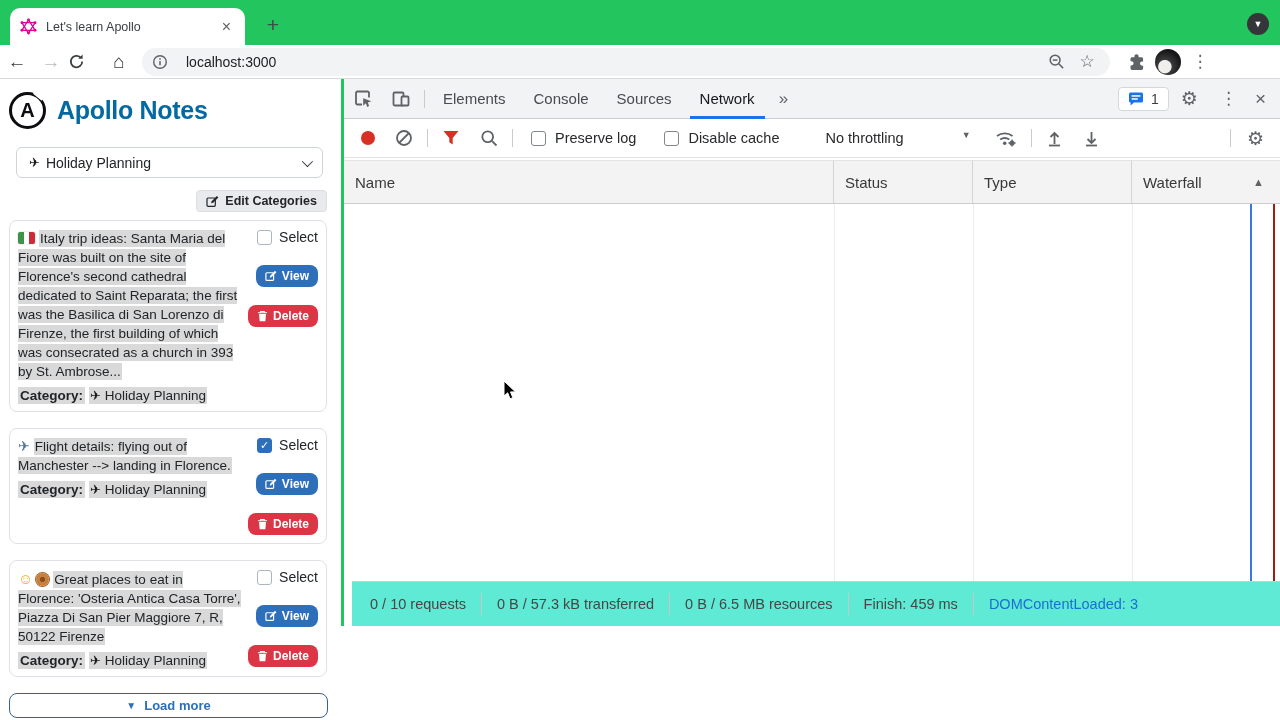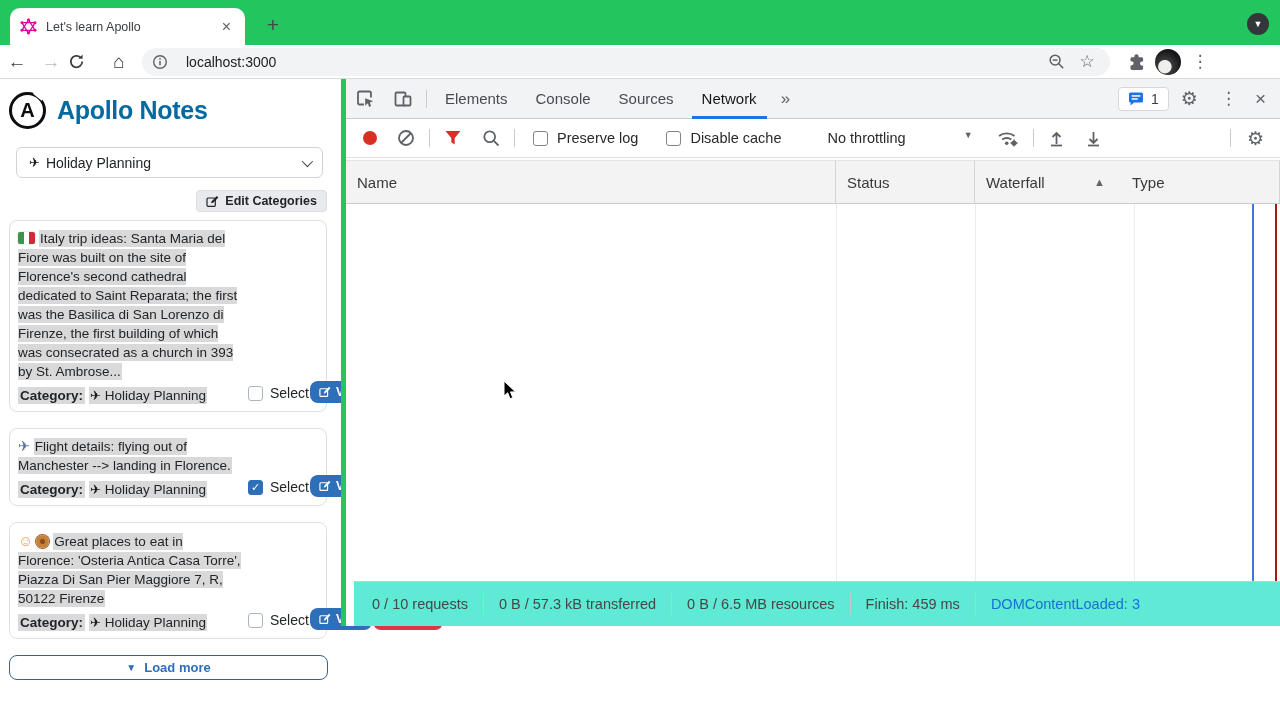--- a/index.html
+++ b/index.html
@@ -48,21 +48,21 @@
   .edit-btn { display:flex; align-items:center; gap:6px; background:#e9eaed; border:1px solid #dcdee1;
               border-radius:4px; padding:3px 9px; font-size:12.5px; font-weight:bold; color:#212529; }
   .card { border:1px solid #dee2e6; border-radius:8px; padding:8px 8px 8px 8px; margin-bottom:16px;
           display:flex; gap:6px; background:#fff; }
   .card-main { flex:1; min-width:0; }
   .note-text { font-size:13.5px; line-height:19px; color:#212529; }
   .hl { background:#d9d9d9; padding:1px 1px; }
   .cat-line { margin-top:7px; font-size:13.5px; color:#212529; }
   .cat-line b { background:#d9d9d9; padding:1px 2px; }
   .cat-line .hl { margin-left:4px; }
-  .card-side { width:70px; flex:none; display:flex; flex-direction:row; align-items:flex-end; gap:1px; }
+  .card-side { width:70px; flex:none; display:flex; flex-direction:column; align-items:flex-end; gap:18px; }
   .selrow { display:flex; align-items:center; gap:7px; margin-bottom:2px; }
   .checkbox { width:15px; height:15px; border:1px solid #adb5bd; border-radius:3px; background:#fff;
               font-size:11px; color:#fff; display:flex; align-items:center; justify-content:center; }
   .checkbox.checked { background:#2d6fb8; border-color:#2d6fb8; }
   .sel-label { font-size:14px; color:#212529; }
   .btn { display:flex; align-items:center; gap:5px; border:none; border-radius:8px; color:#fff;
          font-size:12px; font-weight:bold; padding:4px 9px; font-family:inherit; }
   .btn-view { background:#2d6fb8; }
   .btn-del { background:#dc3545; }
   .flag-it { display:inline-block; width:17px; height:12px; border-radius:2px; vertical-align:-1px; margin-right:4px;
@@ -70,21 +70,21 @@
   .plane-dep { color:#53759c; font-size:14px; margin-right:4px; }
   .smiley { color:#eda53c; font-size:15px; margin-right:2px; }
   .pie { display:inline-block; width:13px; height:13px; border-radius:50%; margin:0 4px 0 1px; vertical-align:-2px;
          background:radial-gradient(circle,#8a4f1d 0 29%,#c77f3e 31%); box-shadow:0 0 0 1px #a55f22; }
   .plane-sm { font-size:13px; color:#1a1a1a; }
   .loadmore { margin-top:6px; width:319px; height:25px; border:1.5px solid #38618c; border-radius:8px; background:#fff;
               display:flex; align-items:center; justify-content:center; gap:8px; color:#2d6fb8; font-size:13px; font-weight:bold; }
   .loadmore .tri { font-size:10px; }
 
   
-  .devtools { position:absolute; left:341px; top:79px; width:939px; height:547px; background:#fff; border-left:5px solid #22c55e; }
+  .devtools { position:absolute; left:341px; top:79px; width:939px; height:547px; background:#fff; border-left:3px solid #22c55e; }
   .dt-tabbar { position:absolute; left:0; top:0; width:100%; height:40px; background:#f1f3f4;
                border-bottom:1px solid #cacdd1; display:flex; align-items:center; }
   .dt-ic { width:38px; display:flex; align-items:center; justify-content:center; }
   .vsep { width:1px; height:18px; background:#c9cccf; margin:0 4px; }
   .dt-tab { padding:0 14px; font-size:15px; color:#474b50; height:40px; display:flex; align-items:center; position:relative; }
   .dt-tab.active { color:#16191c; }
   .dt-tab.active::after { content:""; position:absolute; left:4px; right:4px; bottom:0; height:3px; background:#1a73e8; }
   .dt-more { font-size:17px; color:#5f6368; padding:0 10px; }
   .issues { margin-left:auto; display:flex; align-items:center; gap:7px; background:#fff; border:1px solid #d5d8db;
             border-radius:4px; padding:3px 9px; font-size:14px; color:#3c4043; }
@@ -409,25 +409,25 @@
           </svg>
       </span>
       <span style="flex:1"></span>
       <span class="vsep"></span>
       <span class="dt-gear" style="padding-right:16px;">⚙</span>
     </div>
 
     <div class="dt-header">
       <span class="col col-name">Name</span>
       <span class="col col-status">Status</span>
+      <span class="col col-type">Type</span>
       <span class="col col-wf">
         <span>Waterfall</span>
         <span class="sort-arrow">▲</span>
       </span>
-      <span class="col col-type">Type</span>
     </div>
 
     <div class="dt-body">
       <span class="bodyline" style="left:490px"></span>
       <span class="bodyline" style="left:629px"></span>
       <span class="bodyline" style="left:788px"></span>
       <span class="wf-line" id="wf-dcl" style="left: 906px; background: rgb(59, 119, 227);"></span>
       <span class="wf-line" id="wf-load" style="left: 929px; background: rgb(159, 29, 19);"></span>
     </div>
 

